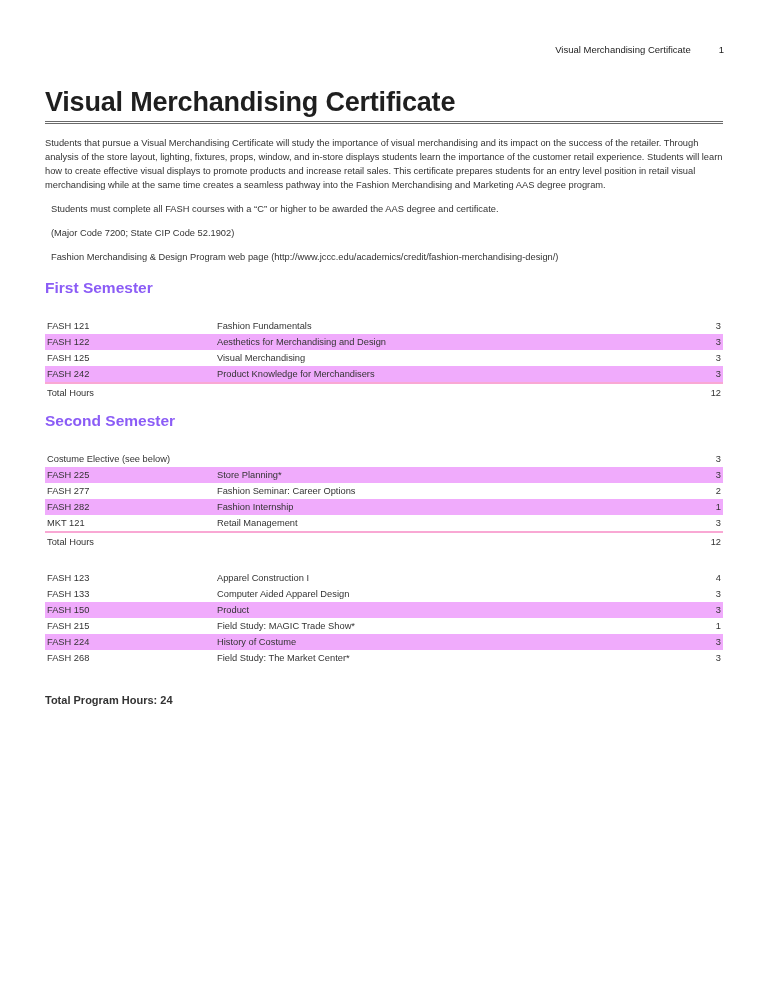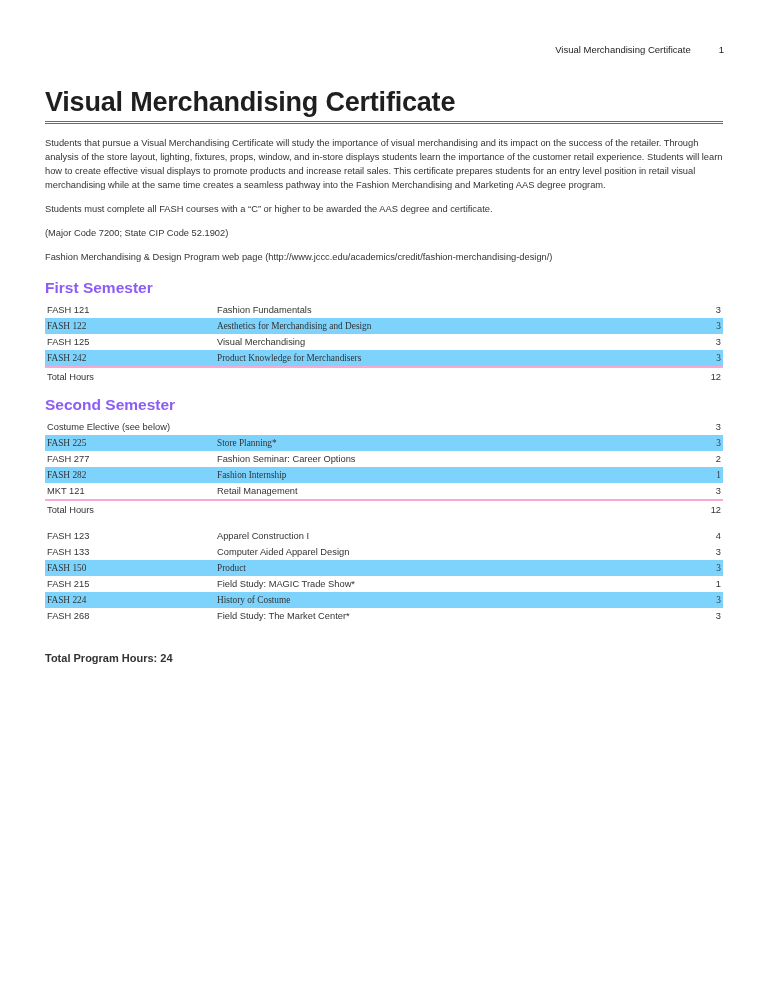--- a/index.html
+++ b/index.html
@@ -40,46 +40,46 @@
       padding-bottom: 3px;
       border-bottom: 3px double #6a6a6a;
     }
     p {
       margin: 0;
       font-size: 9.3px;
       line-height: 14px;
       color: #333;
     }
     p.intro { margin-top: 12px; }
-    p.gap { margin-top: 10px; }
+    p.gap { margin-top: 10px; margin-left: 6px; }
     h2 {
       margin: 0;
       font-size: 15.5px;
       font-weight: bold;
       color: #8b5cf6;
       line-height: 20px;
     }
     .section { margin-top: 10px; }
     .section.first { margin-top: 14px; }
     table {
       width: 100%;
       border-collapse: collapse;
       font-size: 9.3px;
       color: #333;
-      margin-top: 4px;
+      margin-top: 20px;
     }
     td {
       height: 16px;
       padding: 0 2px;
       vertical-align: middle;
       white-space: nowrap;
     }
     td.code { width: 166px; }
     td.hrs { text-align: right; width: 40px; }
-    tr.shade td { background: #7dd3fc; font-family: Liberation Serif, serif; }
+    tr.shade td { background: #f0abfc; }
     tr.total td {
       border-top: 2px solid #f9a8d4;
       height: 17px;
     }
     .grand {
       margin-top: 28px;
       font-size: 11px;
       font-weight: bold;
       color: #333;
     }

